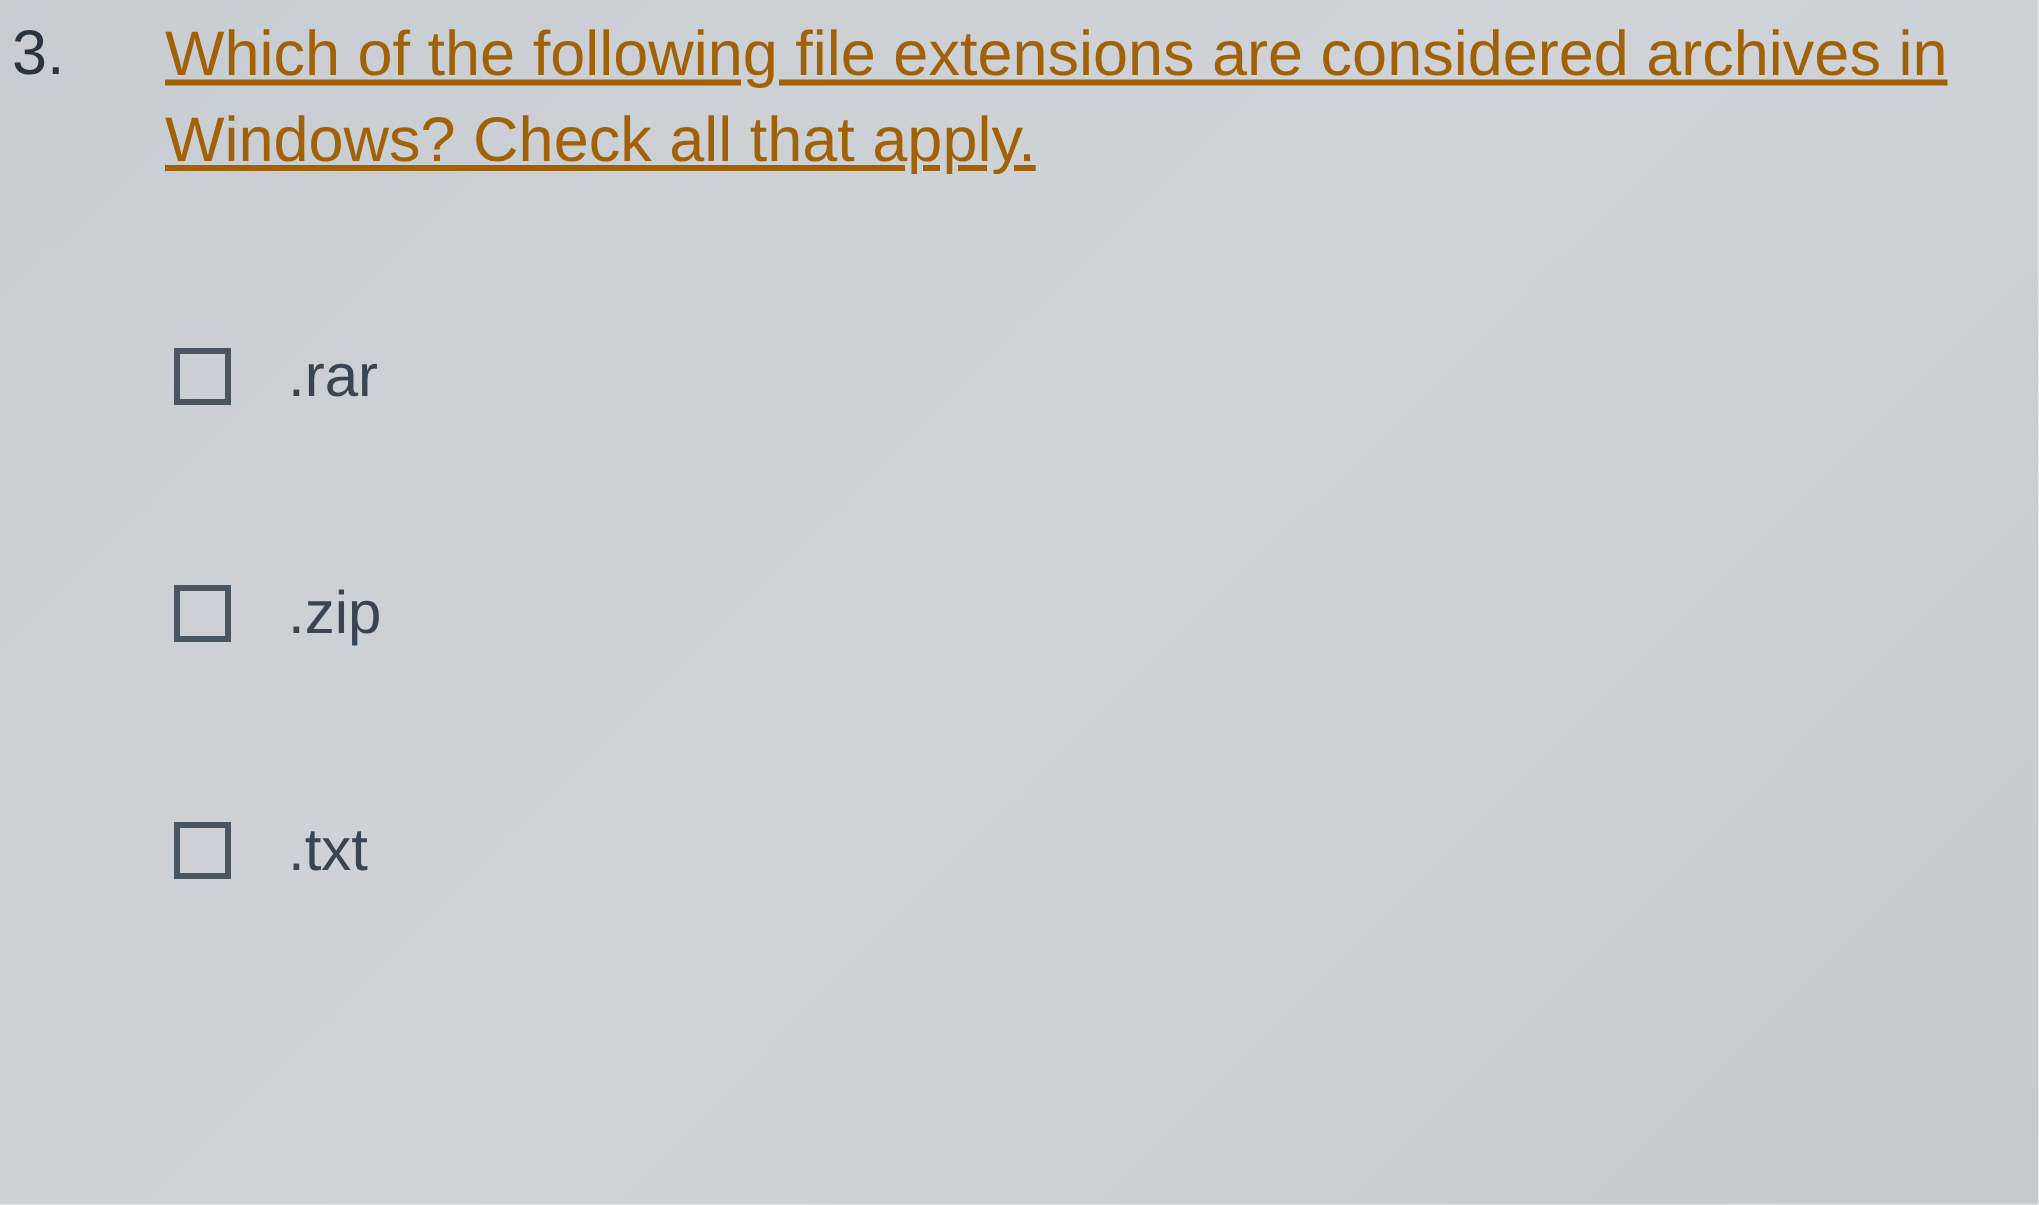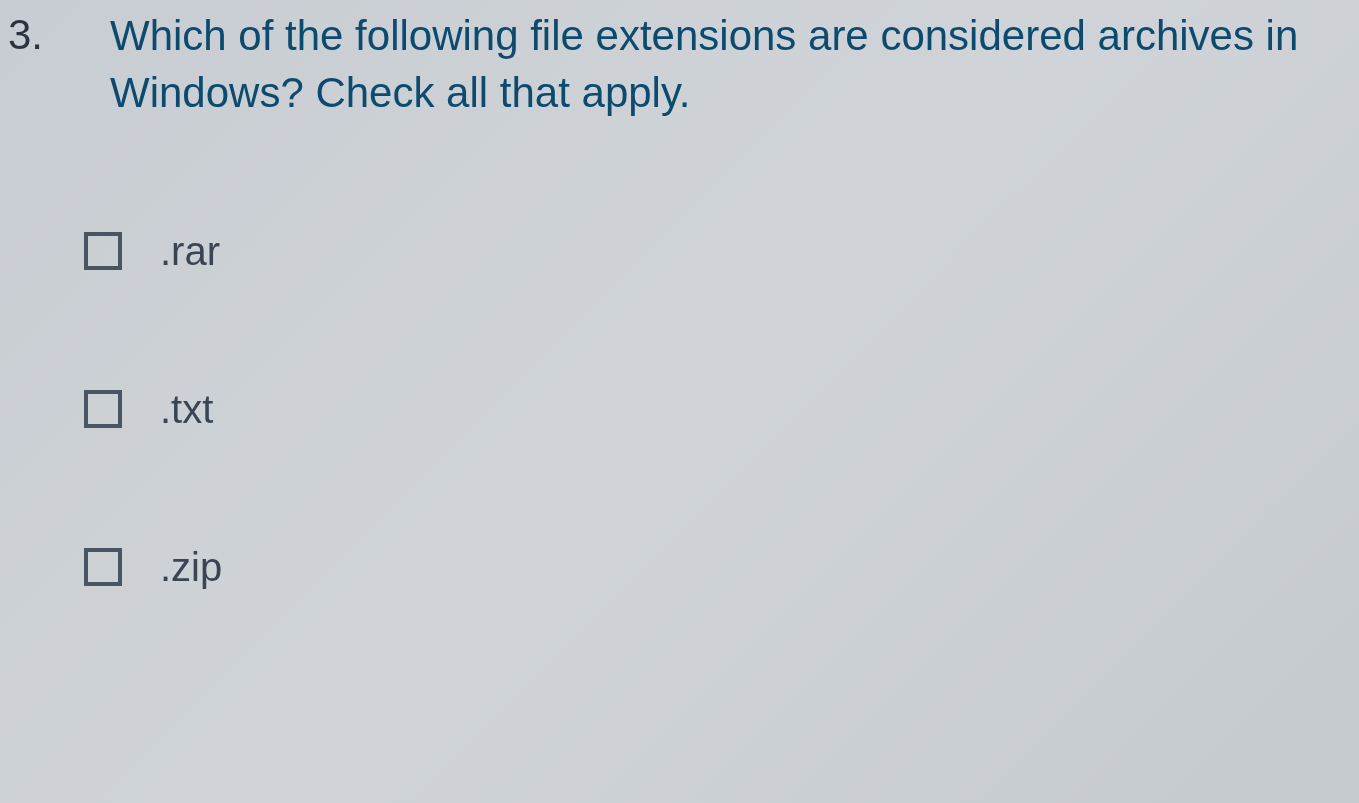--- a/index.html
+++ b/index.html
@@ -28,26 +28,27 @@
     .question-number {
       font-size: 42px;
       color: #2a3440;
       padding-left: 8px;
       padding-right: 54px;
       line-height: 1.3;
       min-width: 110px;
     }
     .question-text {
       font-size: 42px;
-      color: #0c4a6e;
+      color: #a16207;
       line-height: 1.35;
       padding-right: 20px;
+      text-decoration: underline;
     }
     .options {
-      padding-left: 84px;
+      padding-left: 116px;
       padding-top: 110px;
     }
     .option-row {
       display: flex;
       align-items: center;
       margin-bottom: 118px;
     }
     .checkbox {
       width: 38px;
       height: 38px;
@@ -71,20 +72,20 @@
     <div class="question-number">3.</div>
     <div class="question-text">Which of the following file extensions are considered archives in Windows? Check all that apply.</div>
   </div>
   <div class="options">
     <div class="option-row">
       <div class="checkbox"></div>
       <div class="option-label">.rar</div>
     </div>
     <div class="option-row">
       <div class="checkbox"></div>
-      <div class="option-label">.txt</div>
+      <div class="option-label">.zip</div>
     </div>
     <div class="option-row">
       <div class="checkbox"></div>
-      <div class="option-label">.zip</div>
+      <div class="option-label">.txt</div>
     </div>
   </div>
 </div>
 
 </body></html>

